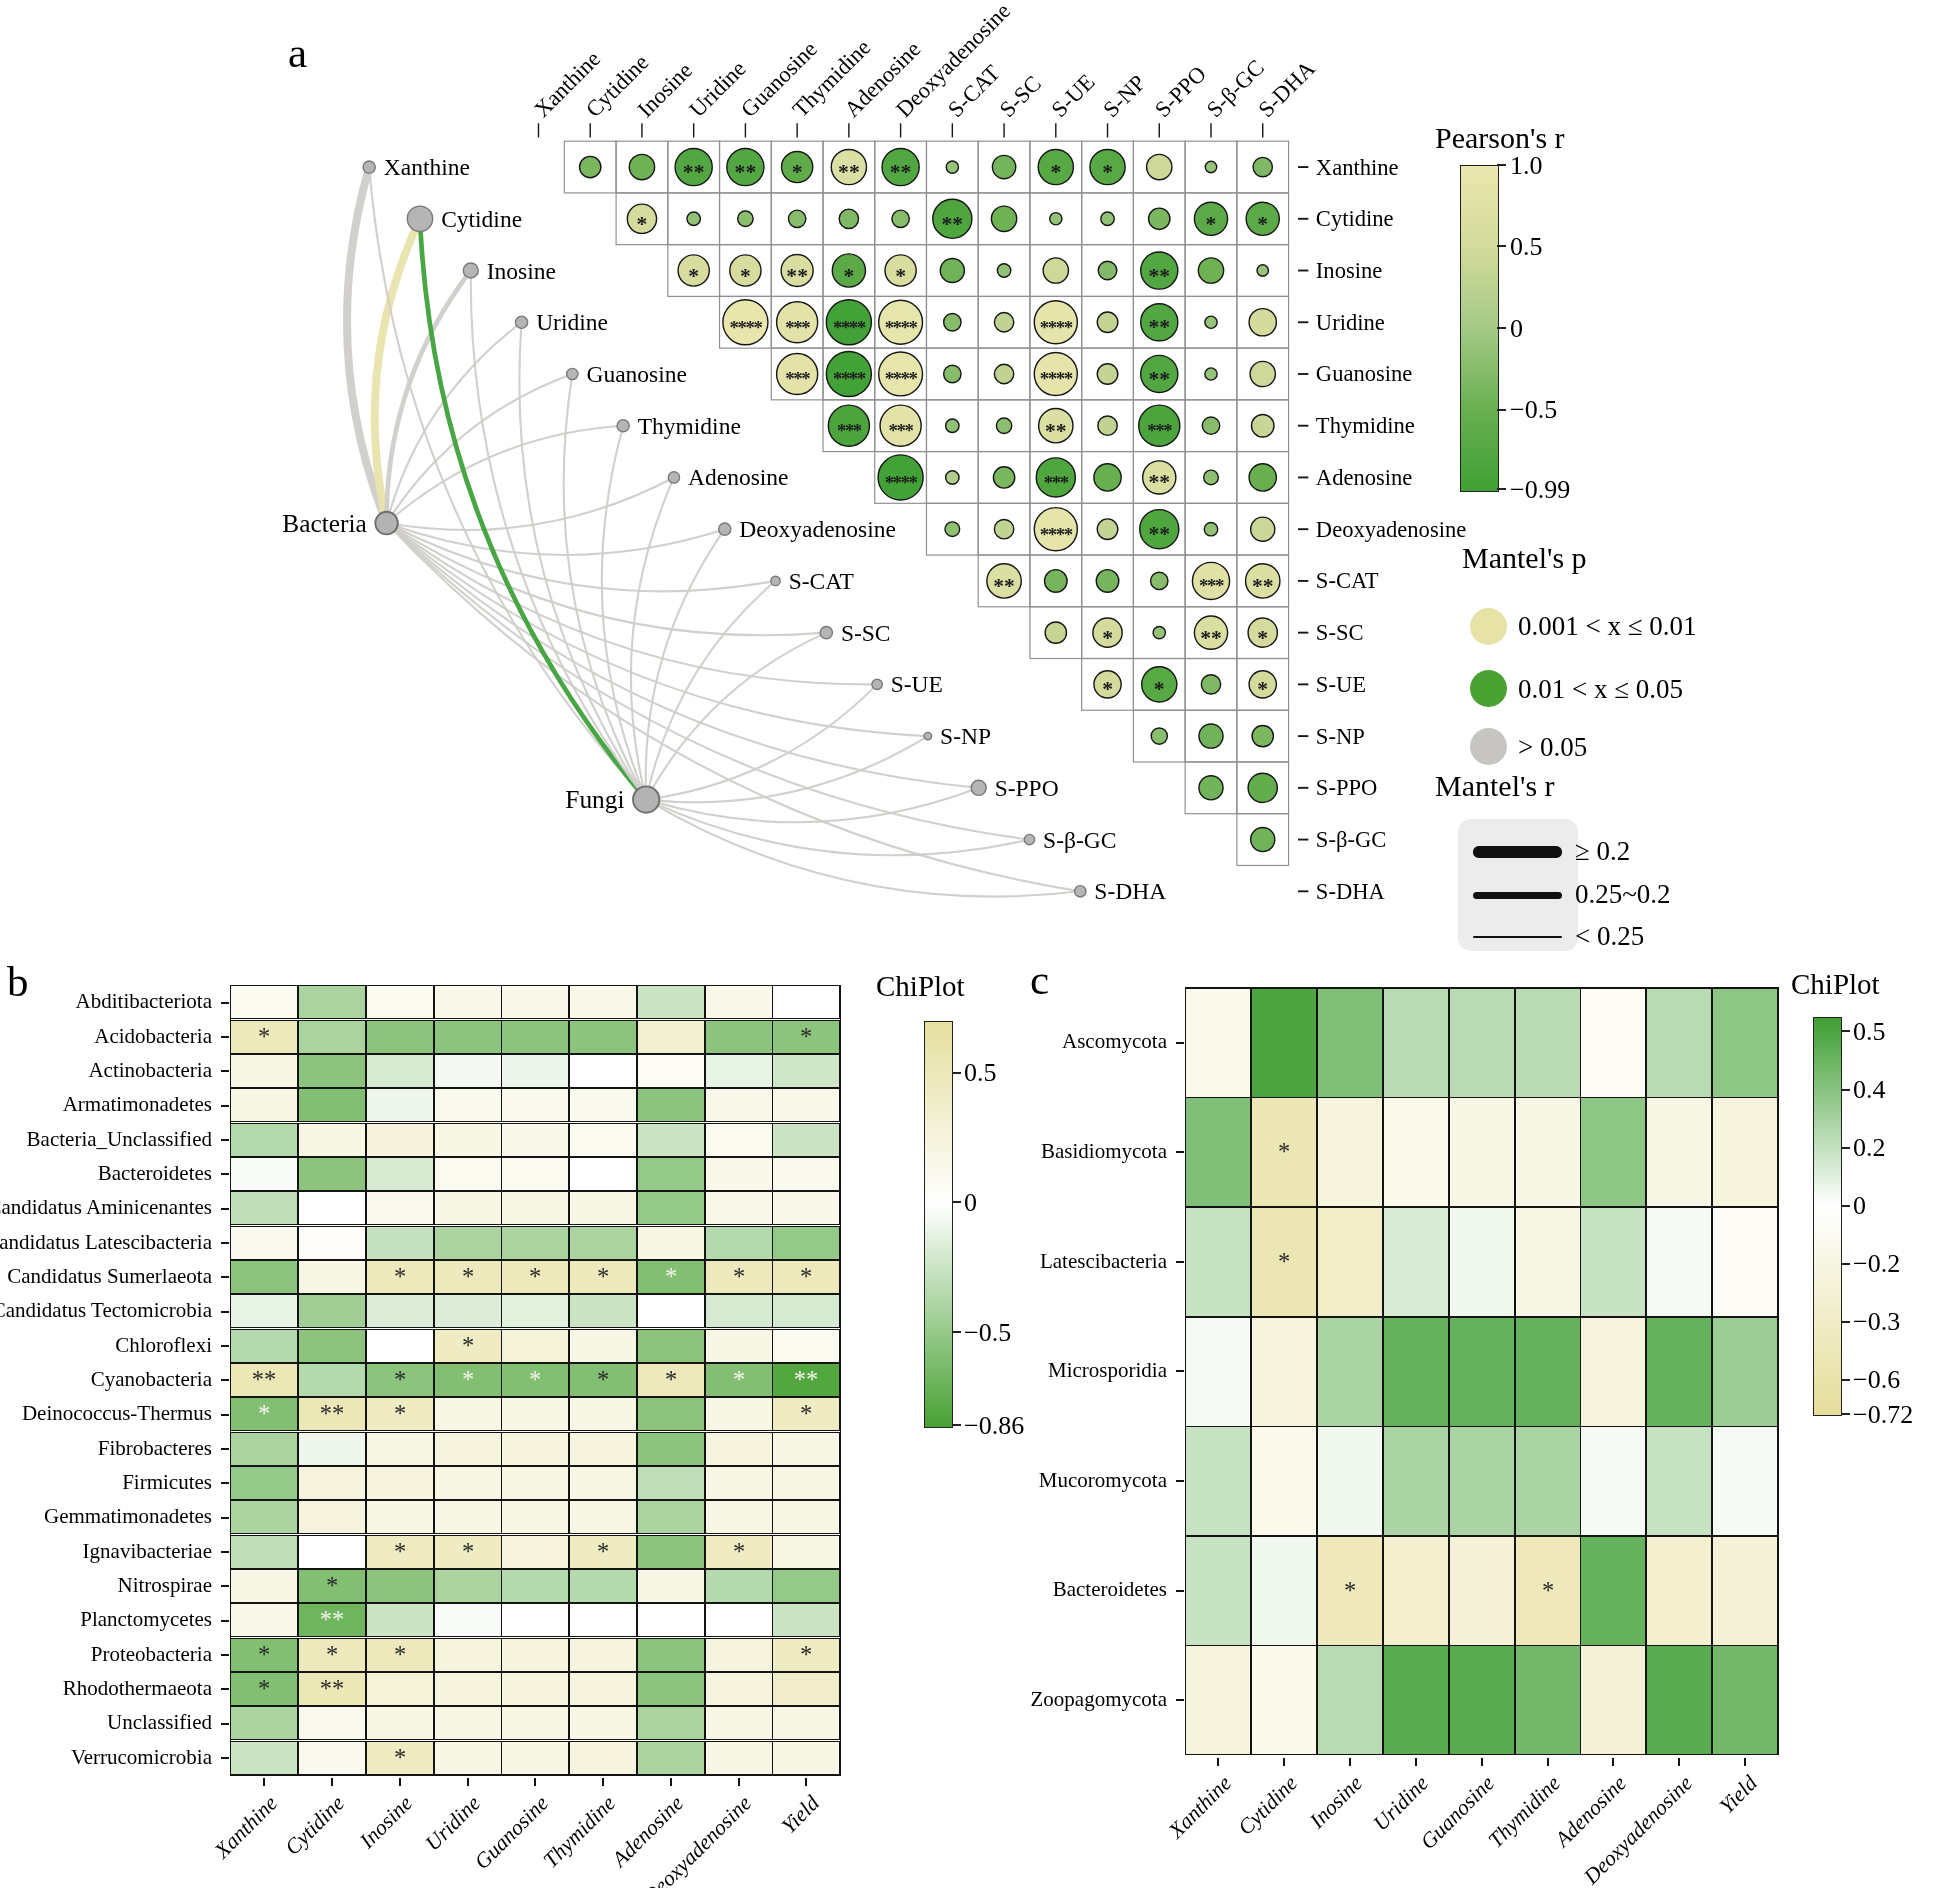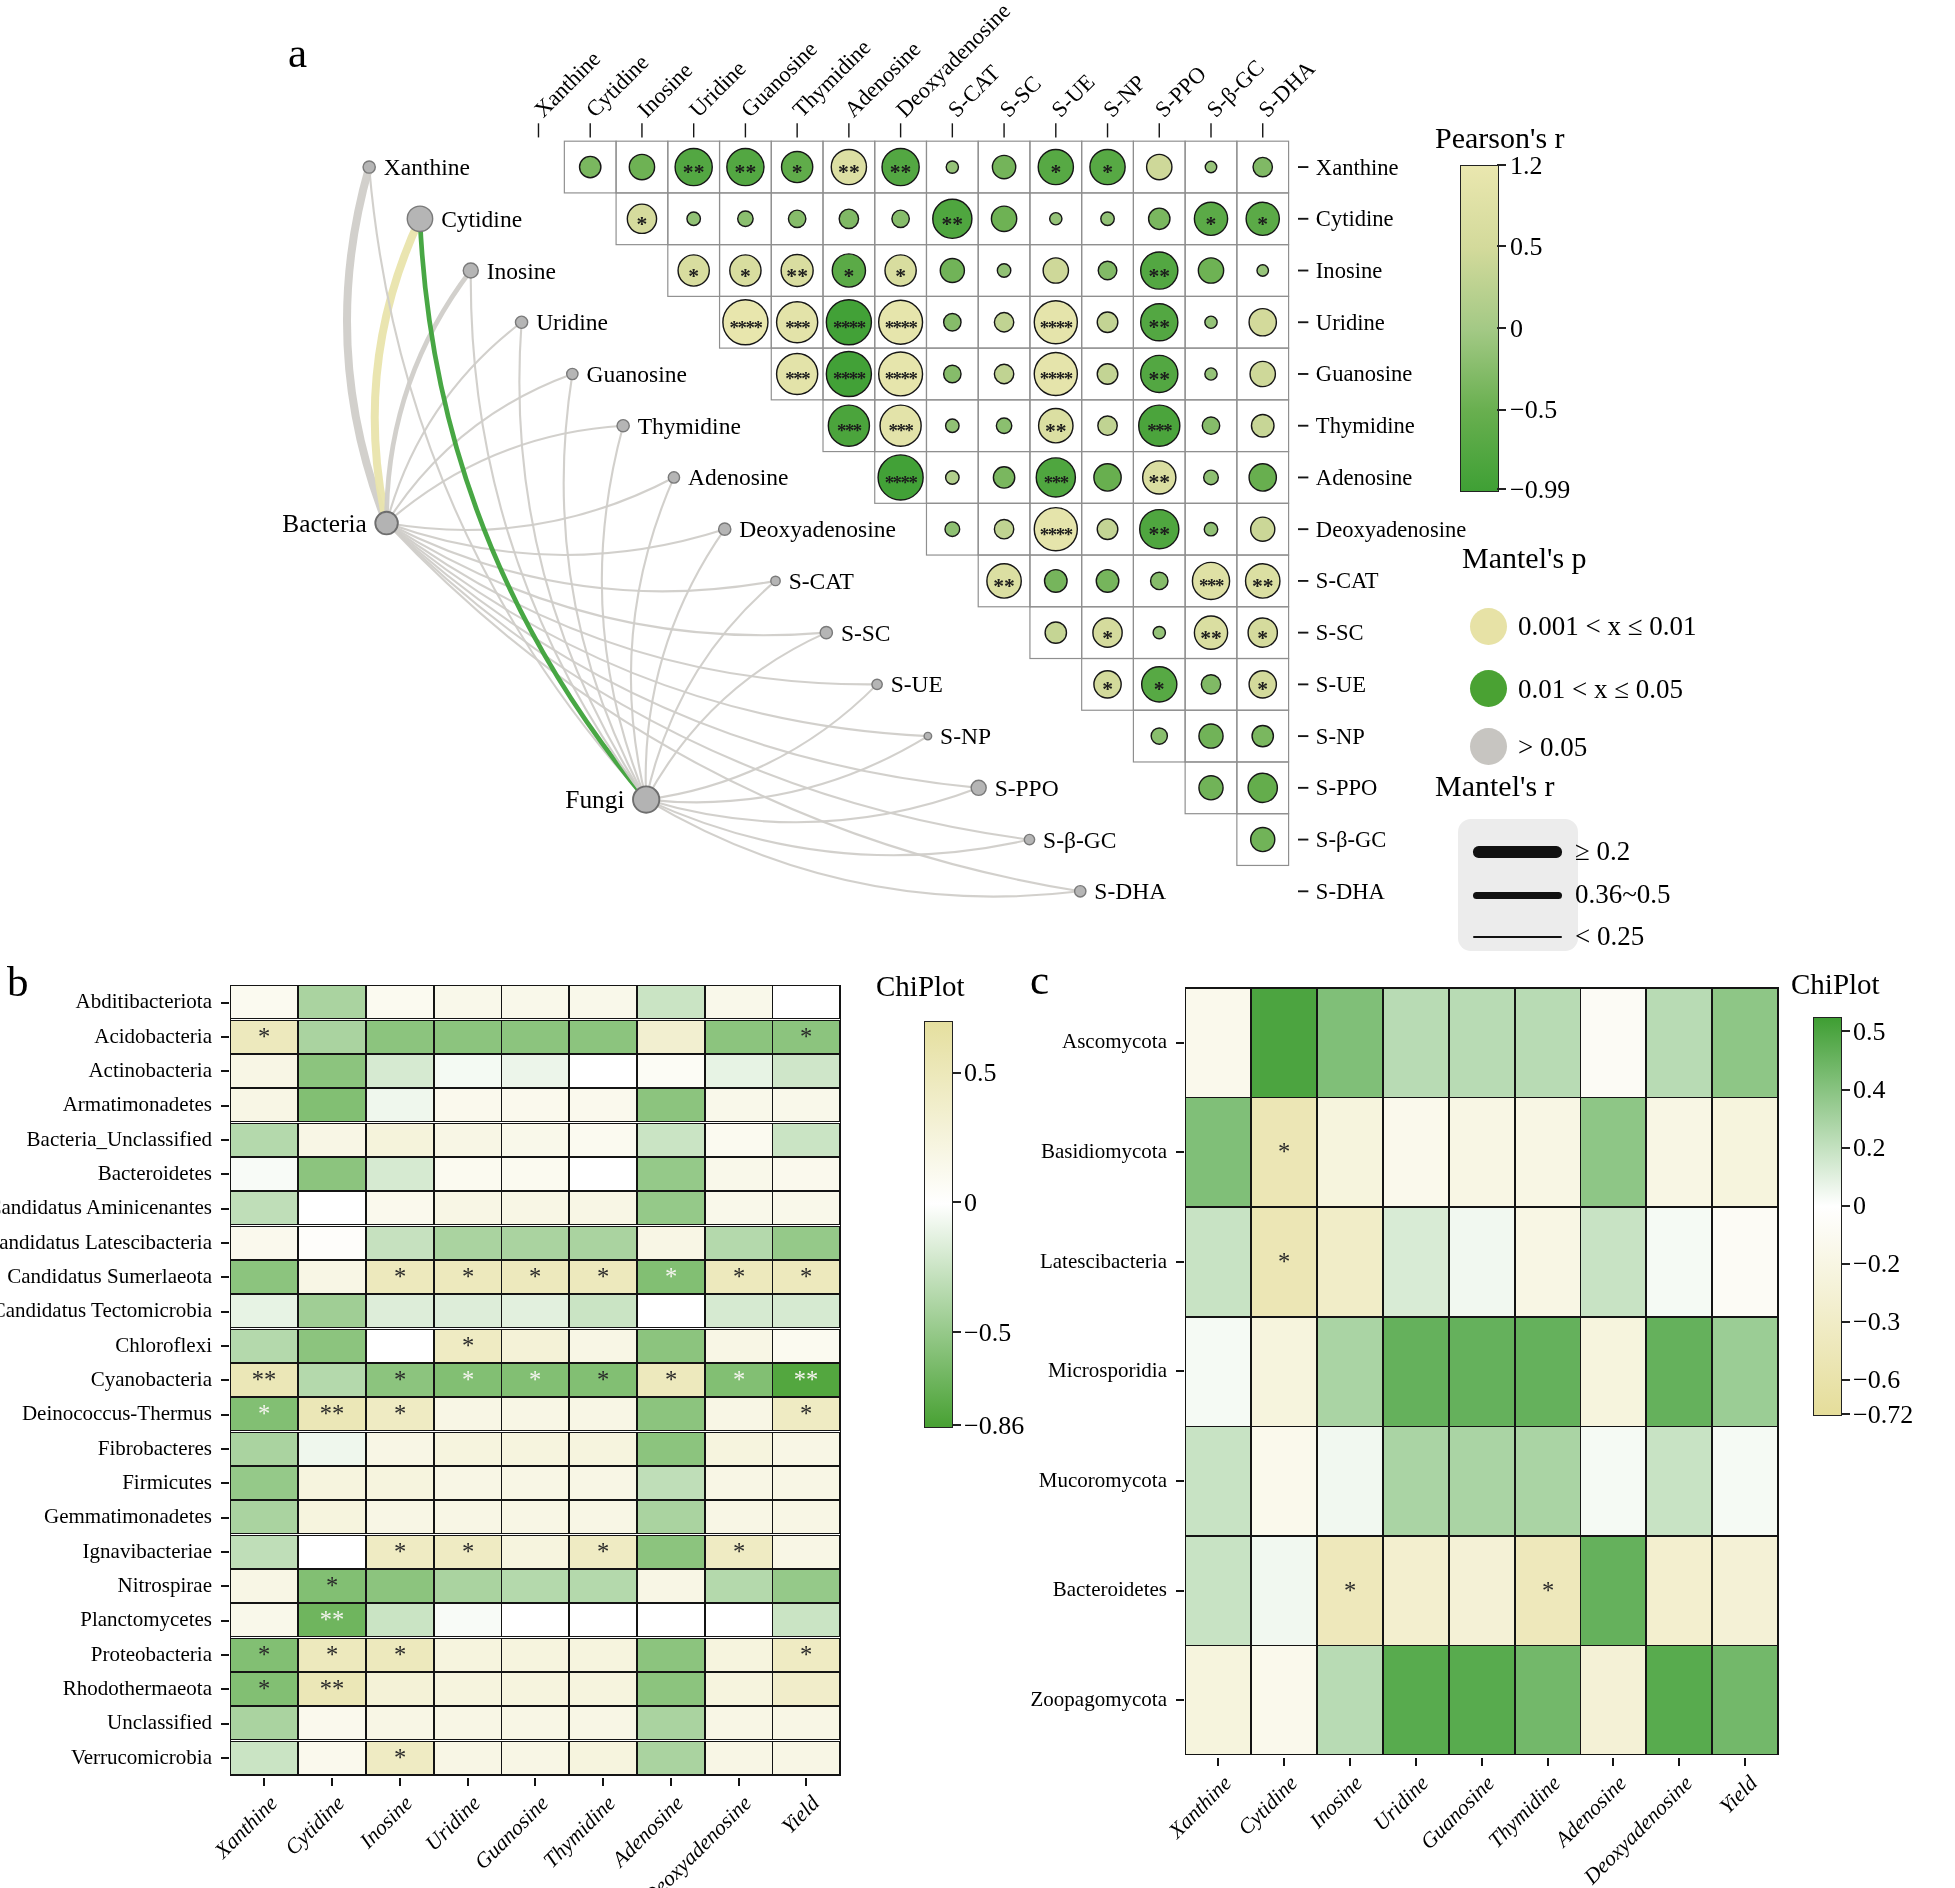--- a/index.html
+++ b/index.html
@@ -421,21 +421,21 @@
         <text x="2798" y="1801" font-size="48" fill="#000">S-β-GC</text>
         <line x1="2760" y1="1895" x2="2782" y2="1895" stroke="#161616" stroke-width="4"></line>
         <text x="2798" y="1911" font-size="48" fill="#000">S-DHA</text>
       </g>
     </svg>
 
   <div class="legend-title" style="left:1435px;top:121px;">Pearson's r</div>
   <div id="pearson-bar" class="cbar" style="left: 1460px; top: 165px; width: 37px; height: 325px; background: linear-gradient(rgb(234, 231, 175) 0%, rgb(211, 218, 155) 25.1%, rgb(163, 201, 133) 50.3%, rgb(104, 175, 79) 75.4%, rgb(63, 160, 53) 100%);"></div>
   <div id="pearson-ticks">
       <div class="cbar-tick" style="left: 1497px; top: 164px; width: 8.5px; height: 1.9px;"></div>
-      <div class="cbar-lab" style="left: 1510px; top: 151px;">1.2</div>
+      <div class="cbar-lab" style="left: 1510px; top: 151px;">1.0</div>
       <div class="cbar-tick" style="left: 1497px; top: 245px; width: 8.5px; height: 1.9px;"></div>
       <div class="cbar-lab" style="left: 1510px; top: 232px;">0.5</div>
       <div class="cbar-tick" style="left: 1497px; top: 327px; width: 8.5px; height: 1.9px;"></div>
       <div class="cbar-lab" style="left: 1510px; top: 314px;">0</div>
       <div class="cbar-tick" style="left: 1497px; top: 409px; width: 8.5px; height: 1.9px;"></div>
       <div class="cbar-lab" style="left: 1510px; top: 395px;">−0.5</div>
       <div class="cbar-tick" style="left: 1497px; top: 488px; width: 8.5px; height: 1.9px;"></div>
       <div class="cbar-lab" style="left: 1510px; top: 475px;">−0.99</div>
     </div>
 
@@ -448,21 +448,21 @@
       <div class="mantel-item-circle" style="left: 1470px; top: 728px; width: 37px; height: 37px; background: rgb(199, 197, 193);"></div>
       <div class="mantel-item-label" style="left: 1518px; top: 732px;">&gt; 0.05</div>
     </div>
 
   <div class="legend-title" style="left:1435px;top:769px;">Mantel's r</div>
   <div class="mantel-r-box" style="left:1458px;top:819px;width:120px;height:132px;"></div>
   <div id="mantel-r-items">
       <div class="mantel-r-line" style="left: 1473px; top: 846px; width: 89px; height: 12.2px;"></div>
       <div class="mantel-item-label" style="left: 1575px; top: 836px;">≥ 0.2</div>
       <div class="mantel-r-line" style="left: 1473px; top: 892px; width: 89px; height: 6.6px;"></div>
-      <div class="mantel-item-label" style="left: 1575px; top: 879px;">0.36~0.5</div>
+      <div class="mantel-item-label" style="left: 1575px; top: 879px;">0.25~0.2</div>
       <div class="mantel-r-line" style="left: 1473px; top: 936px; width: 89px; height: 2.4px;"></div>
       <div class="mantel-item-label" style="left: 1575px; top: 921px;">&lt; 0.25</div>
     </div>
 
   <div id="hm-b">
       <div class="hm-frame" style="left: 230px; top: 985px; width: 611px; height: 791px;"></div>
       <div class="hm-tick" style="left: 221px; top: 1002px; width: 7.5px; height: 1.9px;"></div>
       <div class="hm-rowlab" style="left: -202px; top: 989px; width: 414px;">Abditibacteriota</div>
       <div class="hm-cell" style="left: 230px; top: 985px; width: 68px; height: 34px; background: rgb(251, 250, 240);"></div>
       <div class="hm-cell" style="left: 298px; top: 985px; width: 68px; height: 34px; background: rgb(170, 211, 160);"></div>

